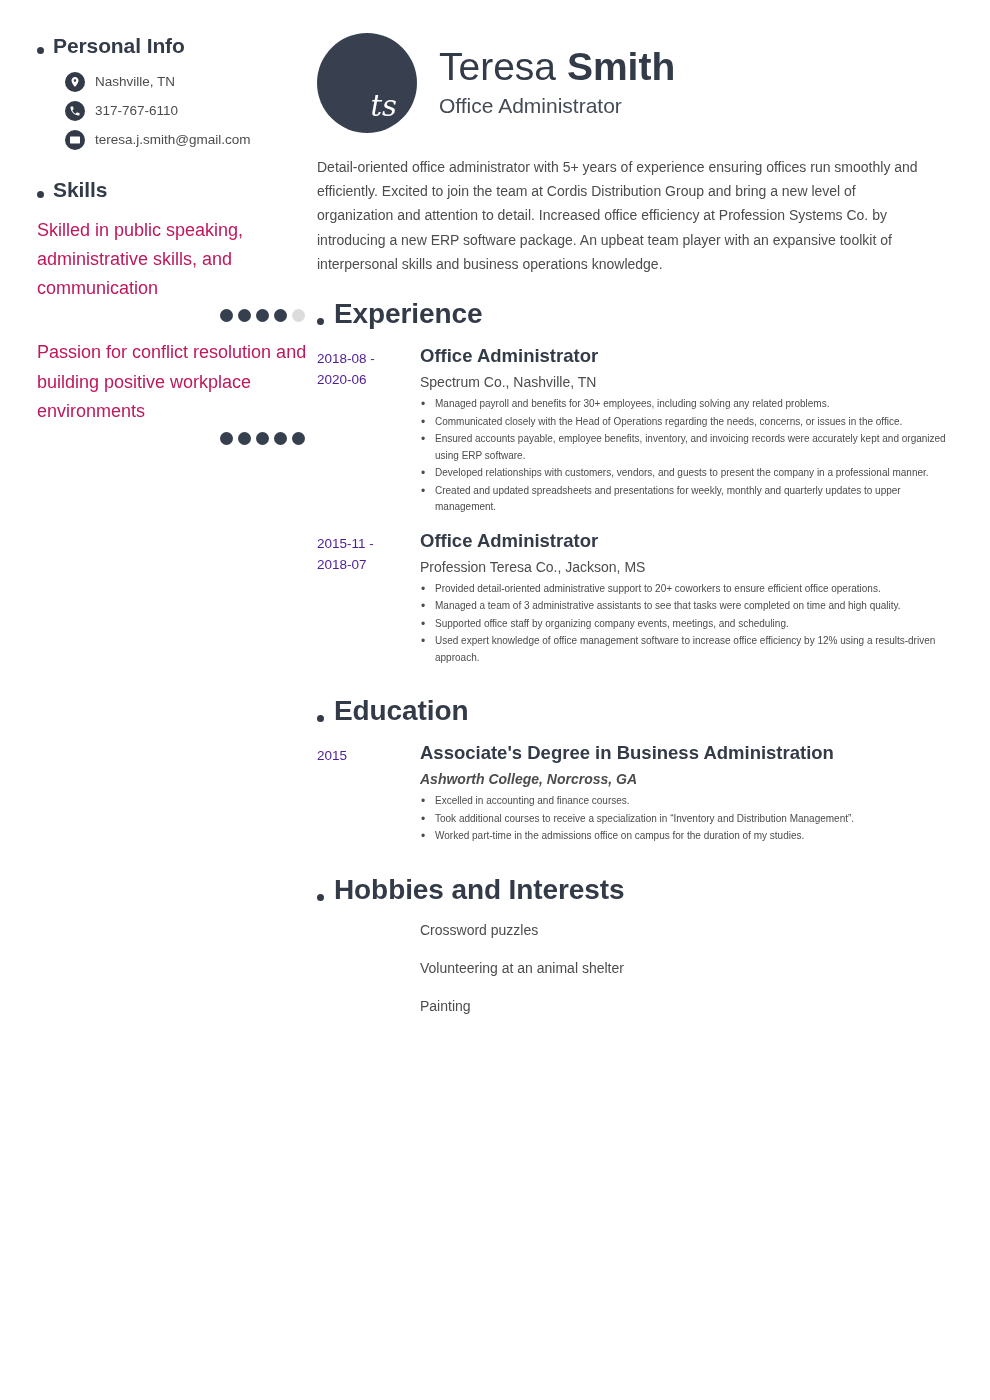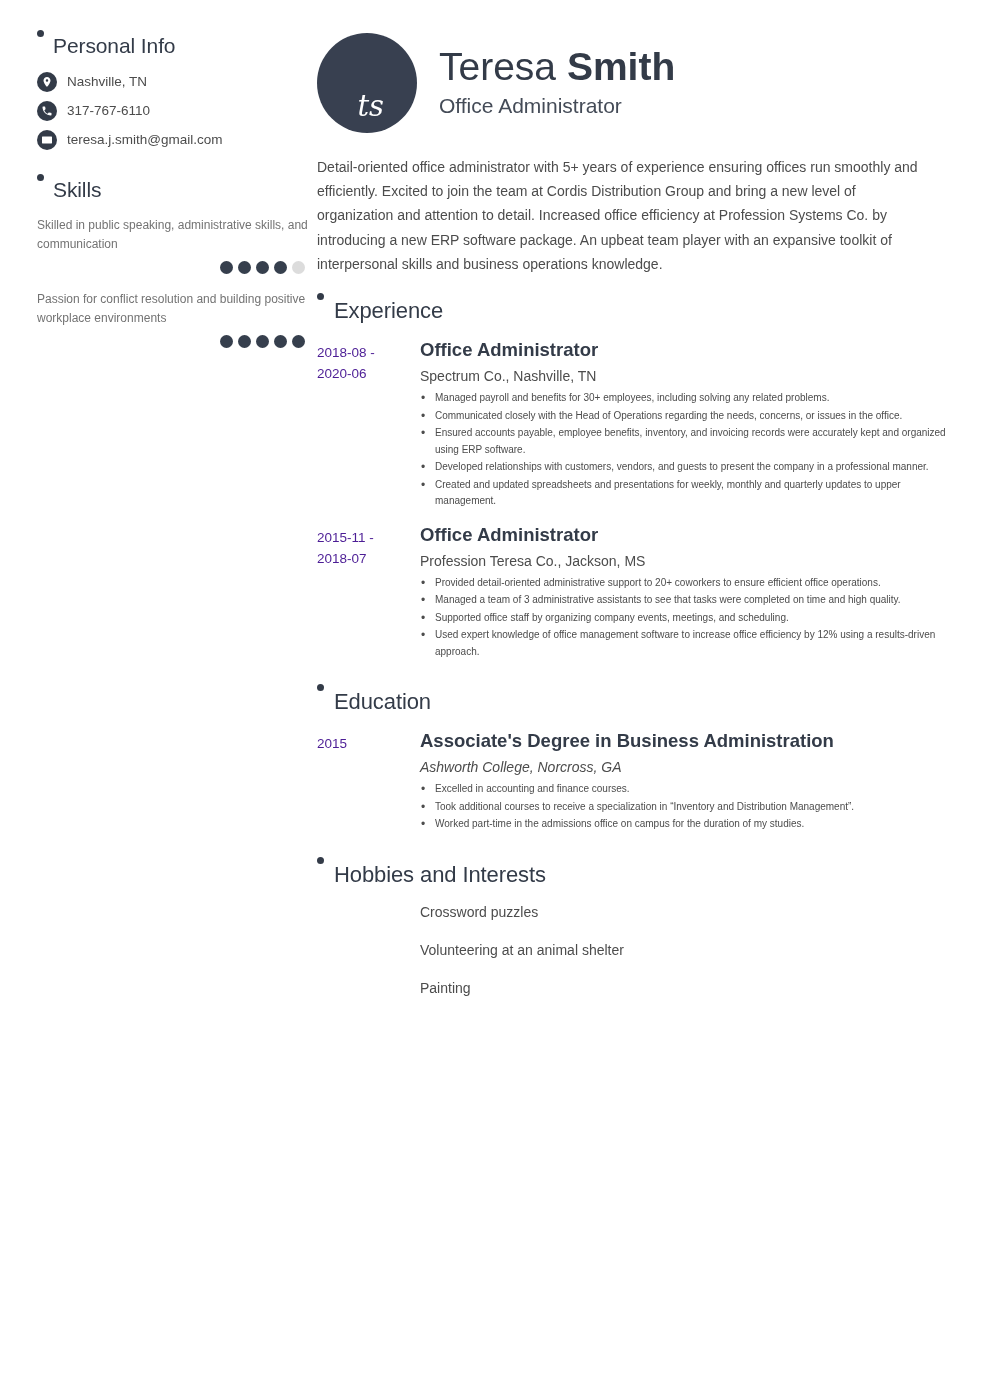--- a/index.html
+++ b/index.html
@@ -26,66 +26,67 @@
 
   
   .sidebar {
     width: 310px;
     flex: 0 0 310px;
     padding: 34px 0 0 37px;
     box-sizing: border-box;
   }
   .section-head {
     font-size: 21px;
-    font-weight: normal;
+    font-weight: bold;
     color: #333b48;
     letter-spacing: -0.1px;
     display: flex;
-    align-items: flex-start;
+    align-items: flex-end;
     margin: 0 0 14px 0;
   }
   .section-head .head-bullet {
     display: inline-block;
     width: 7px;
     height: 7px;
     border-radius: 50%;
     background: #333b48;
     margin-right: 9px;
     position: relative;
     top: -4px;
     flex: 0 0 auto;
   }
   .contact-list { margin: 0 0 28px 0; }
   .contact-row {
     display: flex;
     align-items: center;
     margin-bottom: 9px;
+    margin-left: 28px;
   }
   .c-icon {
     width: 20px;
     height: 20px;
     border-radius: 50%;
     background: #333b48;
     flex: 0 0 auto;
     margin-right: 10px;
     display: flex;
     align-items: center;
     justify-content: center;
   }
   .c-icon svg { display: block; }
   .contact-text {
     font-size: 13.5px;
     color: #4c4c4c;
     line-height: 1.3;
   }
   .skill-block { margin-bottom: 16px; }
   .skill-text {
-    font-size: 12px;
+    font-size: 18px;
     line-height: 1.62;
-    color: #737373;
+    color: #be185d;
     margin: 0 0 6px 0;
     max-width: 272px;
   }
   .dots {
     display: flex;
     justify-content: flex-end;
     gap: 5px;
     padding-right: 5px;
   }
   .dot {
@@ -110,21 +111,21 @@
   .avatar {
     width: 100px;
     height: 100px;
     border-radius: 50%;
     background: #384050;
     flex: 0 0 auto;
     position: relative;
   }
   .avatar .initials {
     position: absolute;
-    right: 33px;
+    right: 20px;
     bottom: 12px;
     font-family: "DejaVu Serif", serif;
     font-style: italic;
     font-size: 29px;
     color: #ffffff;
     line-height: 1;
   }
   .name-block {
     padding-left: 22px;
     padding-top: 13px;
@@ -145,21 +146,21 @@
   }
   .summary {
     font-size: 14px;
     line-height: 1.73;
     color: #4c4c4c;
     margin: 0 0 22px 0;
     max-width: 608px;
     text-align: left;
   }
   .main .section-head {
-    font-size: 22px;
+    font-size: 28px;
     margin: 0 0 14px 0;
   }
   .main .section-head .head-bullet {
     width: 7px; height: 7px; margin-right: 10px; top: -5px;
   }
   .entry {
     display: flex;
     align-items: flex-start;
     margin-bottom: 12px;
   }
@@ -180,21 +181,21 @@
     color: #333b48;
     line-height: 1.25;
     margin-bottom: 5px;
   }
   .entry-sub {
     font-size: 14px;
     color: #4c4c4c;
     line-height: 1.5;
     margin-bottom: 3px;
   }
-  .entry-sub.italic { font-style: italic; }
+  .entry-sub.italic { font-style: italic; font-weight: bold; }
   .bullets { margin: 0; padding: 0; list-style: none; }
   .bullets li {
     position: relative;
     padding-left: 15px;
     font-size: 10px;
     line-height: 1.65;
     color: #4c4c4c;
     margin-bottom: 1px;
   }
   .bullets li::before {

